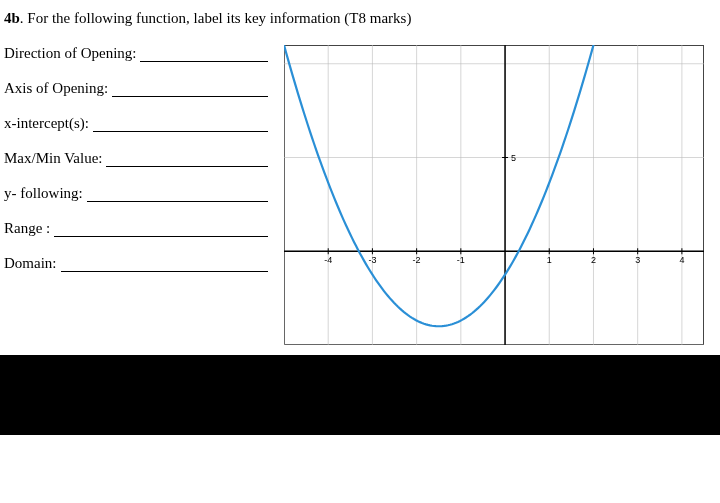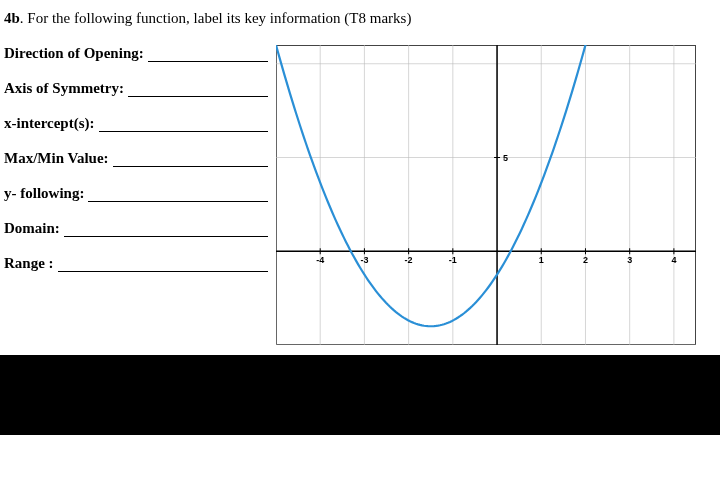--- a/index.html
+++ b/index.html
@@ -1,20 +1,20 @@
 <!DOCTYPE html>
 <html><head>
 <meta charset="utf-8">
 <style>
   * { box-sizing: border-box; margin: 0; padding: 0; }
   body { font-family: 'Times New Roman', Times, serif; background: #fff; width: 720px; }
   .page { background: #fff; padding: 10px 4px; }
   .question-header { font-size: 15px; margin-bottom: 18px; }
   .question-header .num { font-weight: bold; }
-  .content { display: flex; gap: 8px; align-items: flex-start; font-weight: bold; }
+  .content { display: flex; gap: 16px; align-items: flex-start; }
   .fields { flex: 0 0 264px; font-size: 15px; }
   .field-row { display: flex; align-items: flex-end; margin-bottom: 18px; white-space: nowrap; }
   .field-label { }
   .blank { flex: 1; border-bottom: 1px solid #000; height: 16px; margin-left: 4px; min-width: 60px; }
   .chart-box { flex: 1; }
   .chart-box svg { display: block; }
   .footer-strip { background: #000; width: 720px; height: 80px; }
 </style>
 </head>
 <body>
@@ -27,41 +27,41 @@
   </div>
 
   <div class="content">
 
     <div class="fields">
       <div class="field-row">
         <span class="field-label">Direction of Opening:</span>
         <span class="blank"></span>
       </div>
       <div class="field-row">
-        <span class="field-label">Axis of Symmetry:</span>
+        <span class="field-label">Axis of Opening:</span>
         <span class="blank"></span>
       </div>
       <div class="field-row">
         <span class="field-label">x-intercept(s):</span>
         <span class="blank"></span>
       </div>
       <div class="field-row">
         <span class="field-label">Max/Min Value:</span>
         <span class="blank"></span>
       </div>
       <div class="field-row">
         <span class="field-label">y- following:</span>
         <span class="blank"></span>
       </div>
       <div class="field-row">
-        <span class="field-label">Domain:</span>
+        <span class="field-label">Range :</span>
         <span class="blank"></span>
       </div>
       <div class="field-row">
-        <span class="field-label">Range :</span>
+        <span class="field-label">Domain:</span>
         <span class="blank"></span>
       </div>
     </div>
 
     <div class="chart-box">
       <svg id="chart-svg" width="420" height="300">
           <rect x="0.5" y="0.5" width="419" height="299" fill="none" stroke="#444" stroke-width="1"></rect>
           <line x1="0" y1="0" x2="0" y2="300" stroke="#bbb" stroke-width="0.6"></line>
           <line x1="44.21052631578947" y1="0" x2="44.21052631578947" y2="300" stroke="#bbb" stroke-width="0.6"></line>
           <line x1="88.42105263157895" y1="0" x2="88.42105263157895" y2="300" stroke="#bbb" stroke-width="0.6"></line>

